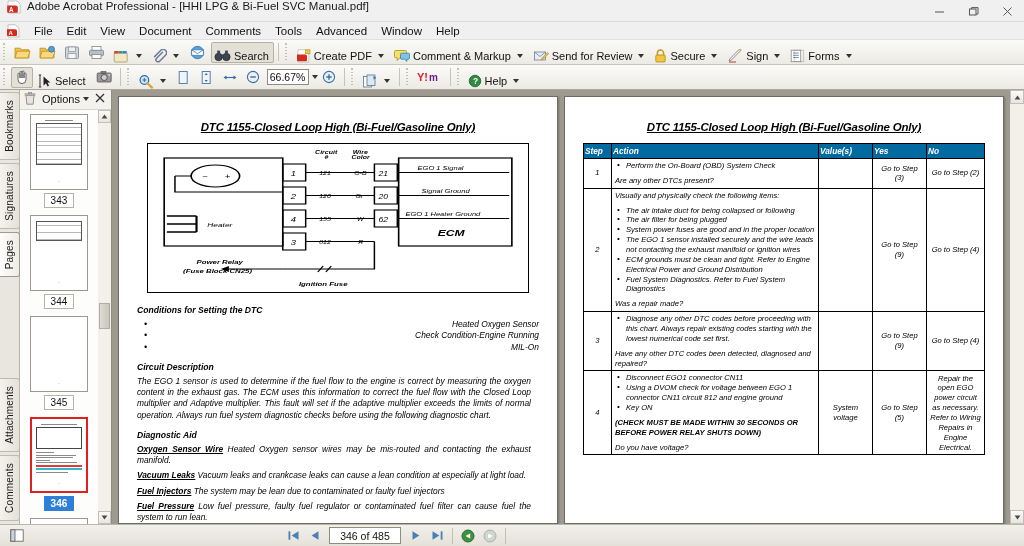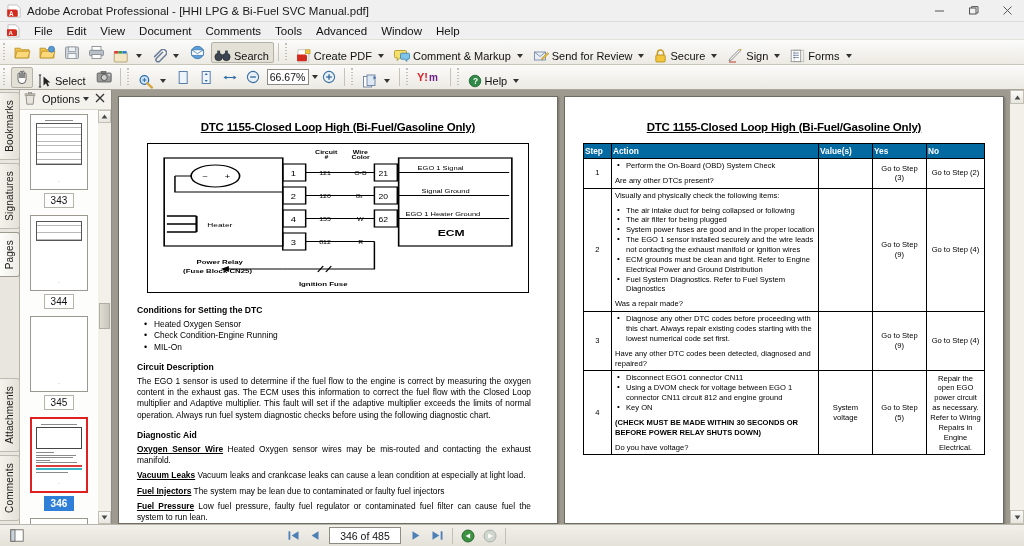--- a/index.html
+++ b/index.html
@@ -9,21 +9,21 @@
     overflow: hidden;
     font-family: "Liberation Sans", sans-serif;
     font-size: 11px;
     background: #d6d2c8;
   }
   #app { position: relative; width: 1024px; height: 546px; display: flex; flex-direction: column; }
 
   
   .titlebar {
     height: 22px; background: #f0f0f0;
-    display: flex; align-items: center;
+    display: flex; 
     border-bottom: 1px solid #dcdcdc;
     flex: 0 0 22px;
   }
   .titlebar .app-icon { width: 16px; height: 14px; margin: 0 5px 0 6px; position: relative; }
   .titlebar .title-text { font-size: 11.5px; color: #1a1a1a; white-space: nowrap; }
   .winbtns { margin-left: auto; display: flex; height: 22px; }
   .winbtn { width: 34px; height: 22px; display: flex; align-items: center; justify-content: center; color: #444; }
   .winbtn svg { display: block; }
 
   
@@ -79,33 +79,33 @@
   .thumbmini .box { border: 1px solid #444; height: 22px; margin-bottom: 3px; }
   .thumbmini .hl { background: #37b6c9; height: 2.2px; }
   .thumbmini .hlr { background: #e03b3b; height: 2.2px; }
   .thumbdot { position: absolute; bottom: 5px; font-size: 6px; color: #555; }
   .pscroll { width: 13px; background: #eceae3; border-left: 1px solid #d3d0c7; display: flex; flex-direction: column; align-items: center; }
   .pscroll .arr { height: 13px; width: 13px; display: flex; align-items: center; justify-content: center; background: linear-gradient(#fbfbf9,#e7e5de); border: 1px solid #c2bfb5; }
   .pscroll .track { flex: 1 1 auto; width: 13px; background: #f2f0e9; position: relative; }
   .pscroll .thumbbar { position: absolute; left: 1px; width: 11px; background: linear-gradient(to right,#dedbd2,#c9c6bc); border: 1px solid #b0ada3; }
 
   
-  .docarea { flex: 1 1 auto; position: relative; background: #9e9a90; overflow: hidden; display: flex; }
+  .docarea { flex: 1 1 auto; position: relative; background: #9e9a90; overflow: hidden; display: flex; font-style: italic; }
   .pagescroll { flex: 1 1 auto; display: flex; gap: 6px; padding: 6px 6px 0 6px; overflow: hidden; }
   .docpage { background: #fff; border: 1px solid #6e6b63; box-shadow: 1px 1px 2px rgba(0,0,0,.25); flex: 1 1 0; overflow: hidden; position: relative; }
   .docinner { padding: 14px 18px 0 18px; }
 
   .doctitle { text-align: center; font-size: 11.5px; font-weight: bold; color: #000; text-decoration: underline; margin: 10px 0 10px 0; letter-spacing: -.2px; }
 
   
   .diagram { border: 1px solid #000; height: 150px; position: relative; margin: 0 10px 12px 10px; }
   .diagram svg { display: block; }
 
   .sechdr { font-size: 8.6px; font-weight: bold; color: #000; margin: 9px 0 4px 0; }
-  .bullets { margin: 0 0 0 4px; padding: 0; list-style: none; }
+  .bullets { margin: 0 0 0 4px; padding: 0; list-style: none; text-align: right; }
   .bullets li { font-size: 8.4px; color: #000; line-height: 1.34; padding-left: 13px; position: relative; }
   .bullets li:before { content: "\2022"; position: absolute; left: 3px; top: -1px; font-size: 9px; }
   .para { font-size: 8.4px; color: #000; line-height: 1.34; margin: 4px 8px 0 0; text-align: justify; }
   .para b.ul { font-weight: bold; text-decoration: underline; }
 
   
   table.diag { width: 100%; border-collapse: collapse; table-layout: fixed; }
   table.diag th { background: #0369a1; color: #fff; font-size: 8.3px; font-weight: bold; padding: 2px 1px; border: 1px solid #000; text-align: left; }
   table.diag td { border: 1px solid #000; font-size: 7.6px; color: #000; vertical-align: middle; padding: 2px 3px; line-height: 1.3; }
   table.diag td.step { text-align: center; width: 26px; }

